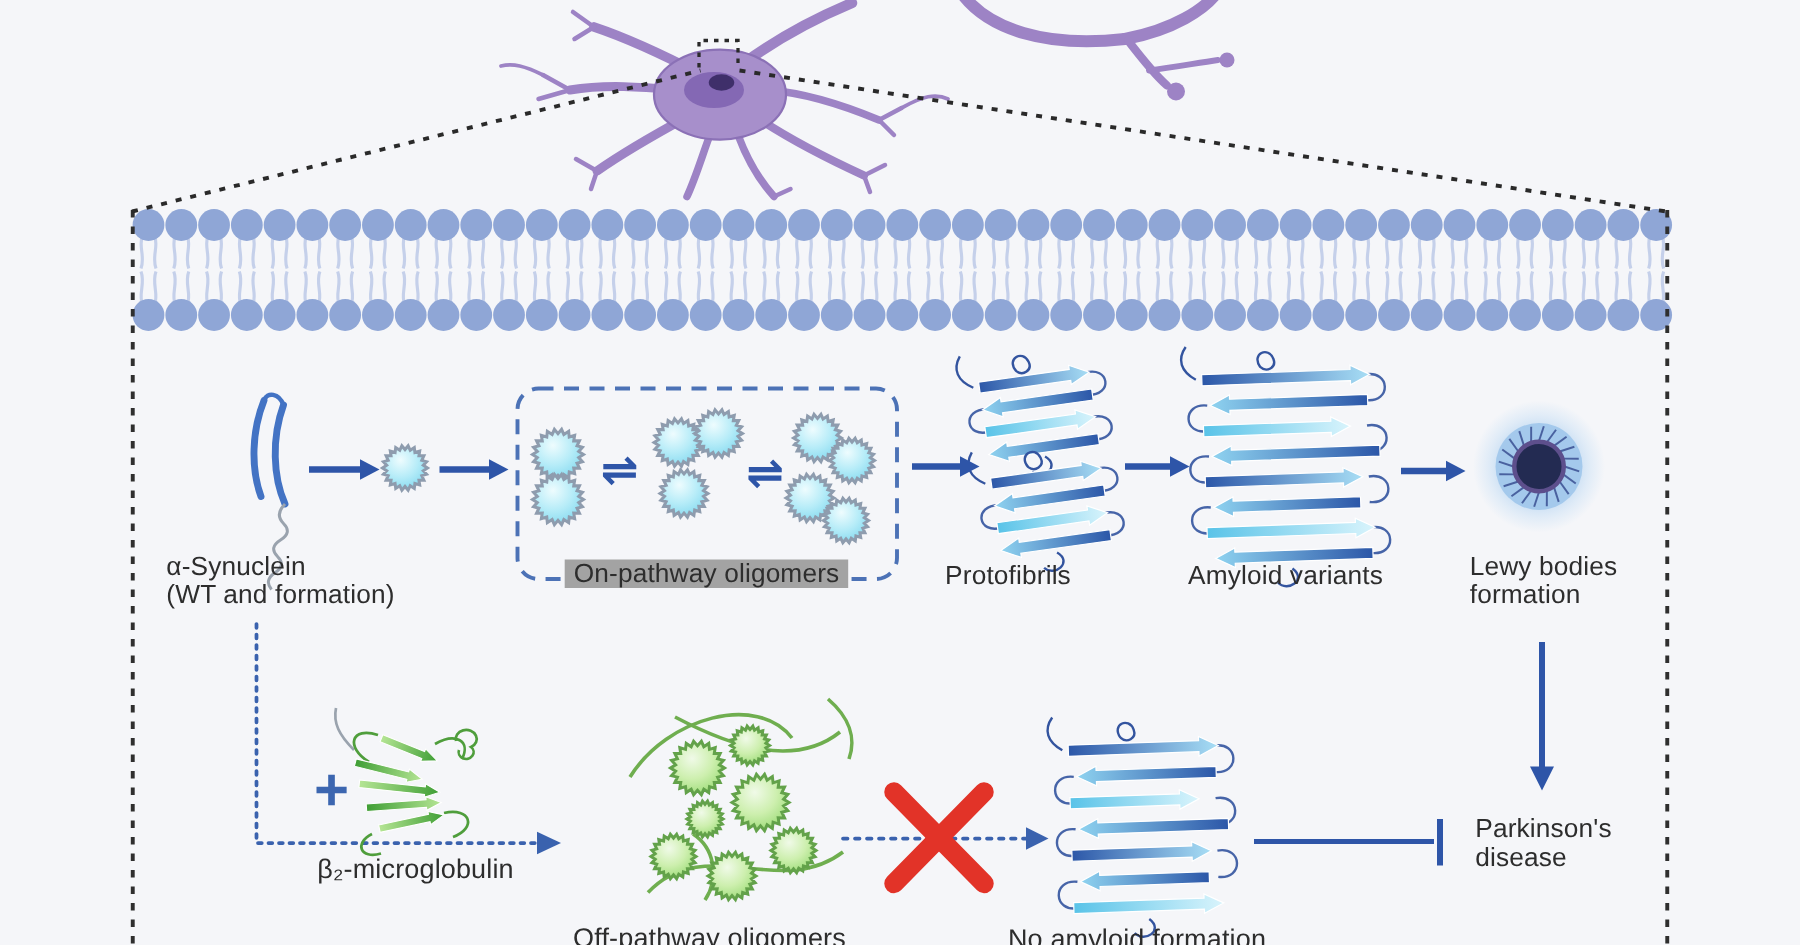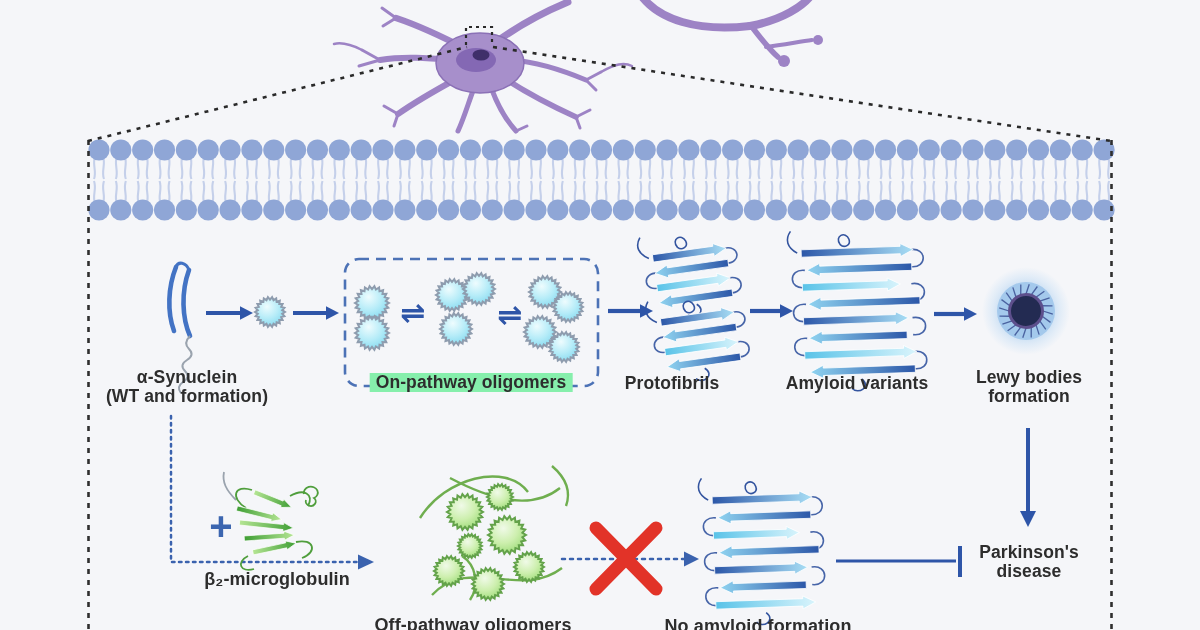--- a/index.html
+++ b/index.html
@@ -2,25 +2,25 @@
 <html><head>
 <meta charset="utf-8">
 <style>
   html,body{margin:0;padding:0}
   body{
     width:1200px;height:630px;position:relative;overflow:hidden;
     background:#f5f6f9;font-family:"Liberation Sans",sans-serif;
   }
   svg#art{position:absolute;left:0;top:0}
   .lbl{
-    position:absolute;transform:translateX(-50%);text-align:center;
-    font-weight:700;font-size:17.5px;line-height:19px;color:#2d2d2d;
+    position:absolute;transform:translateX(-50%);
+    font-weight:400;font-size:17.5px;line-height:19px;color:#2d2d2d;
     white-space:nowrap;letter-spacing:.1px;
   }
-  .masked{background:#86efac;padding:0 6px}
+  .masked{background:#a3a3a3;padding:0 6px}
   .big{font-size:18px}
   .eq{font-family:"DejaVu Sans",sans-serif;font-weight:bold;font-size:30px;fill:#2e55a8;text-anchor:middle}
   .plus{font-family:"Liberation Sans",sans-serif;font-weight:bold;font-size:40px;fill:#3c66b0;text-anchor:middle}
 </style>
 </head>
 <body>
 
 <svg id="art" width="1200" height="630" viewBox="0 0 1200 630">
   <defs>
     <radialGradient id="cyanG" cx="40%" cy="32%" r="78%">

